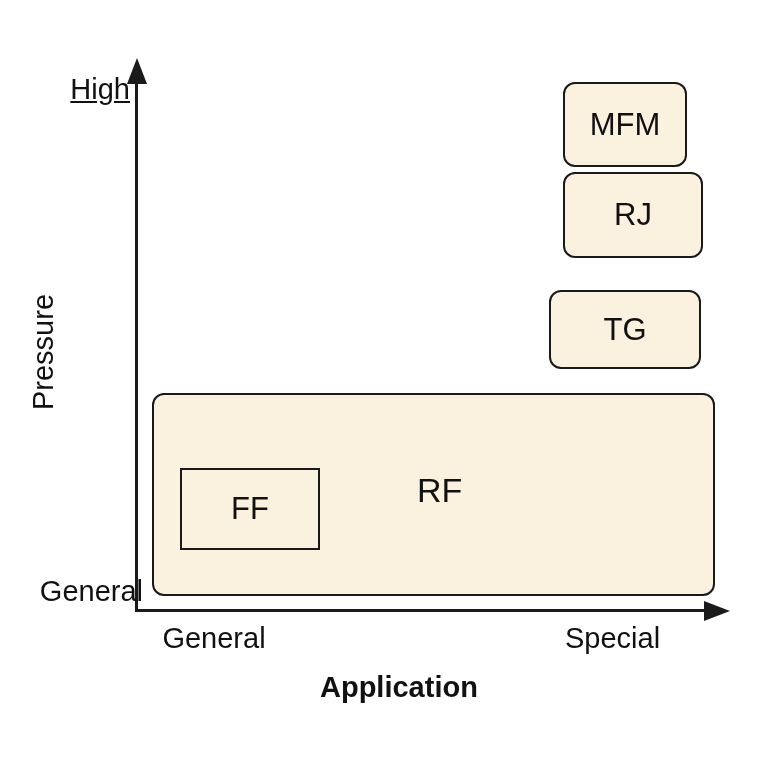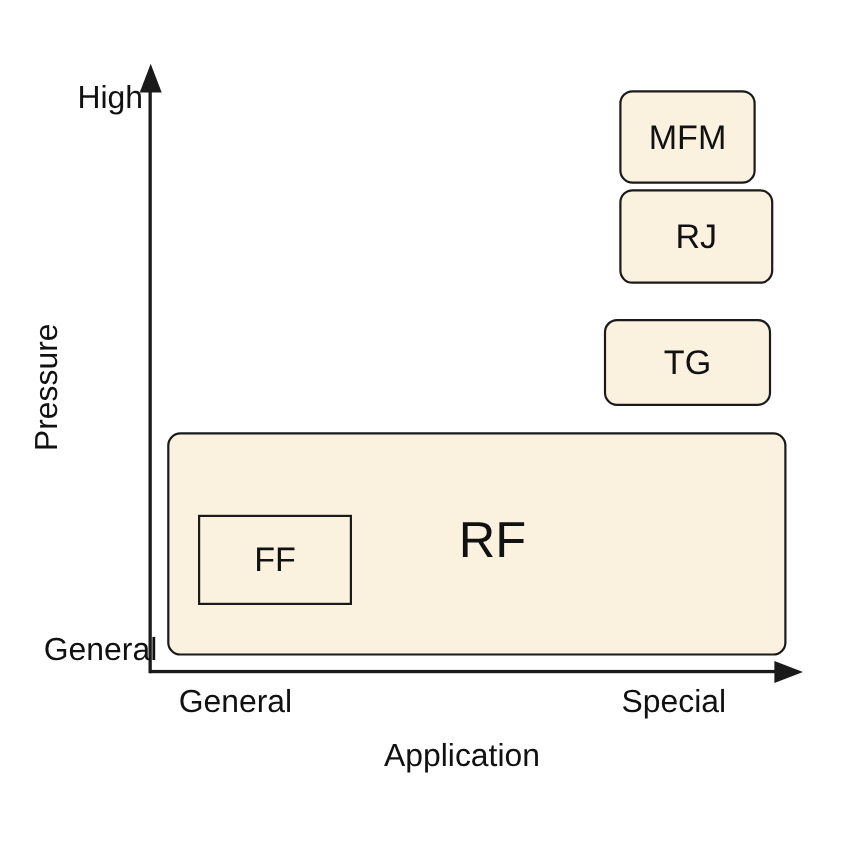--- a/index.html
+++ b/index.html
@@ -58,20 +58,21 @@
     position: absolute;
     font-size: 29px;
     line-height: 34px;
     white-space: nowrap;
   }
   .lbl-high {
     left: 30px;
     top: 72px;
     width: 100px;
     text-align: right;
+    text-decoration: underline;
   }
   .lbl-pressure {
     left: -57px;
     top: 335px;
     width: 200px;
     text-align: center;
     transform: rotate(-90deg);
   }
   .lbl-general-y {
     left: 0px;
@@ -88,21 +89,21 @@
   .lbl-special {
     left: 565px;
     top: 621px;
     width: 200px;
     text-align: left;
   }
   .lbl-application {
     left: 320px;
     top: 670px;
     width: 200px;
-    text-align: center;
+    font-weight: bold;
   }
   
   .node {
     position: absolute;
     background: #fbf1df;
     border: 2px solid #1a1a1a;
     border-radius: 12px;
     display: flex;
     align-items: center;
     justify-content: center;
@@ -111,21 +112,21 @@
   }
   .node-mfm { left: 563px; top: 82px;  width: 124px; height: 85px; }
   .node-rj  { left: 563px; top: 172px; width: 140px; height: 86px; }
   .node-tg  { left: 549px; top: 290px; width: 152px; height: 79px; }
   .node-rf  { left: 152px; top: 393px; width: 563px; height: 203px; display: block; }
   .node-ff  { left: 26px;  top: 73px;  width: 140px; height: 82px; border-radius: 0; }
   .rf-label {
     position: absolute;
     left: 263px;
     top: 68px;
-    font-size: 46px;
+    font-size: 34px;
     line-height: 54px;
   }
 </style>
 </head>
 <body>
 
 <div class="canvas">
 
   <div class="axis-line y-line"></div>
   <div class="y-arrow"></div>

